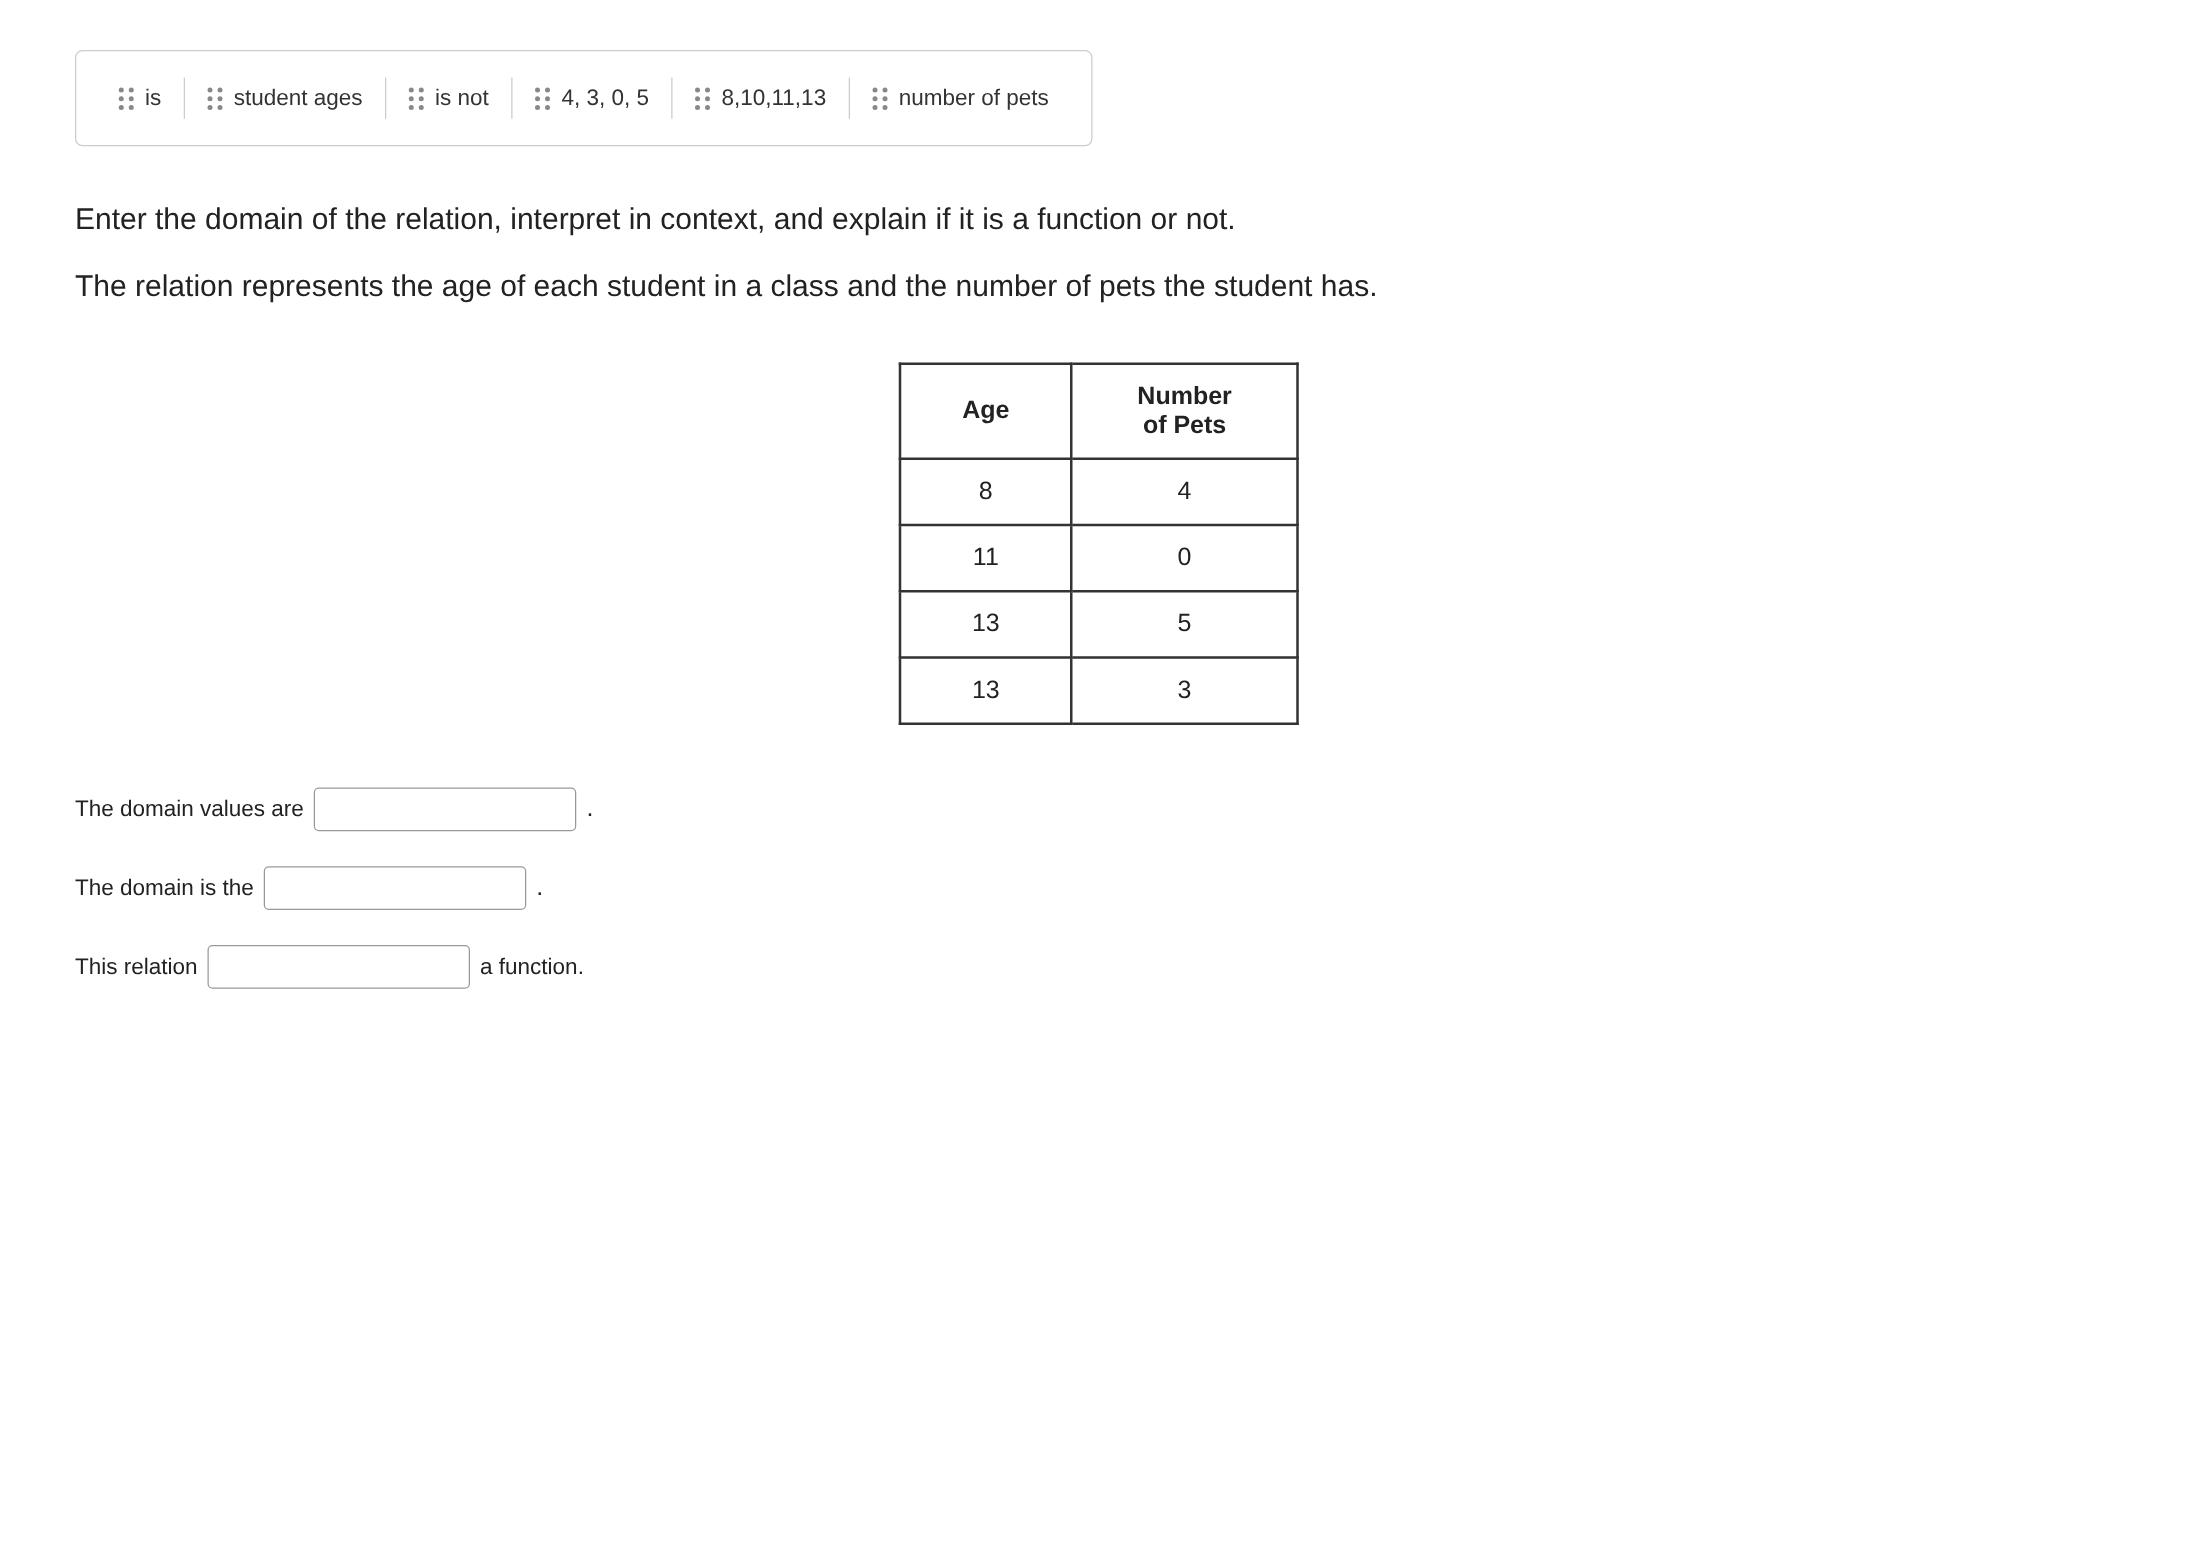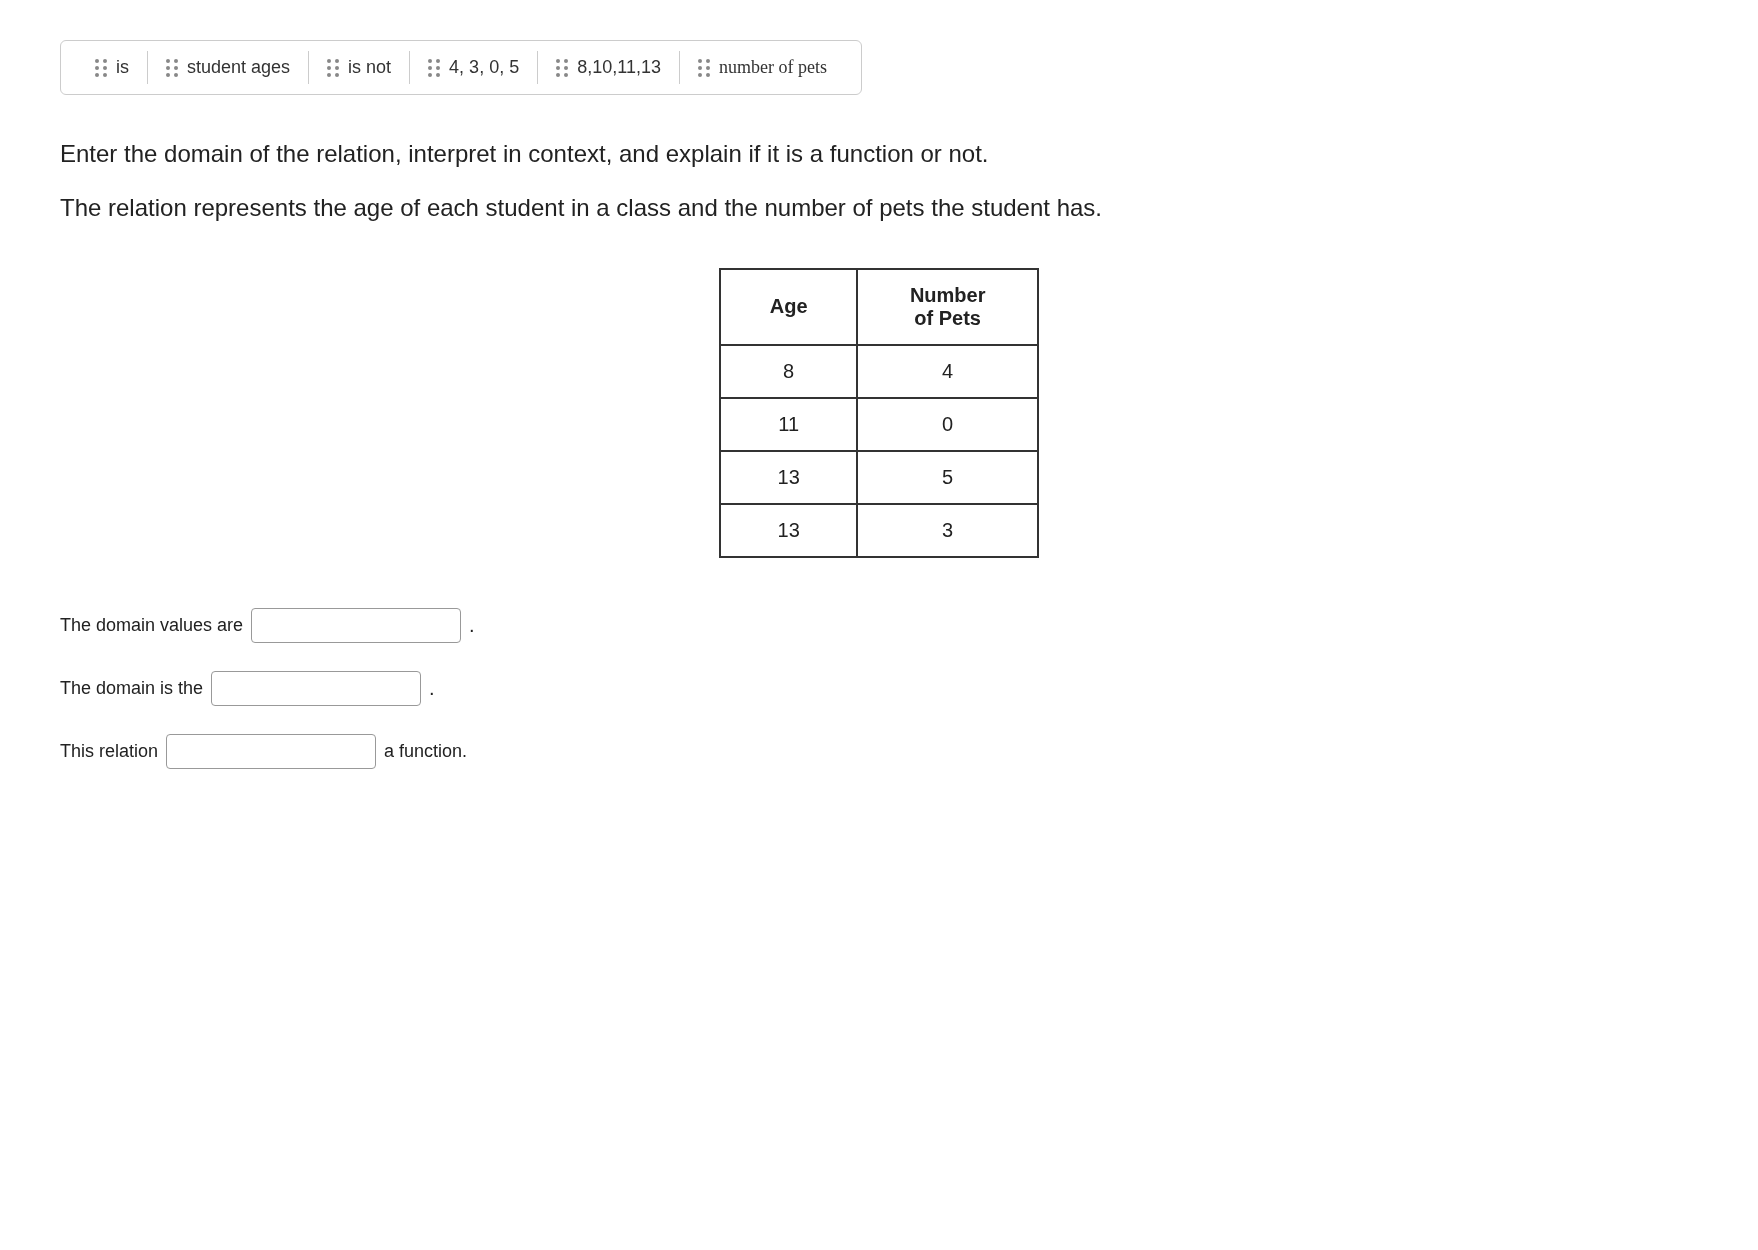--- a/index.html
+++ b/index.html
@@ -15,39 +15,38 @@
       font-size: 18px;
       padding: 40px 60px;
     }
 
     
     .tag-bar {
       display: flex;
       align-items: center;
       border: 1.5px solid #ccc;
       border-radius: 6px;
-      padding: 10px 16px;
+      padding: 21px 16px;
       gap: 0;
       width: fit-content;
       margin-bottom: 40px;
     }
 
     .tag-item {
       display: flex;
       align-items: center;
       gap: 8px;
       padding: 6px 18px;
       font-size: 18px;
       color: #333;
       border-right: 1.5px solid #ccc;
     }
 
     .tag-item:last-child {
       border-right: none;
-      font-family: Liberation Serif, serif;
     }
 
     .drag-dots {
       display: inline-grid;
       grid-template-columns: repeat(2, 5px);
       gap: 3px;
     }
 
     .drag-dots span {
       width: 4px;

